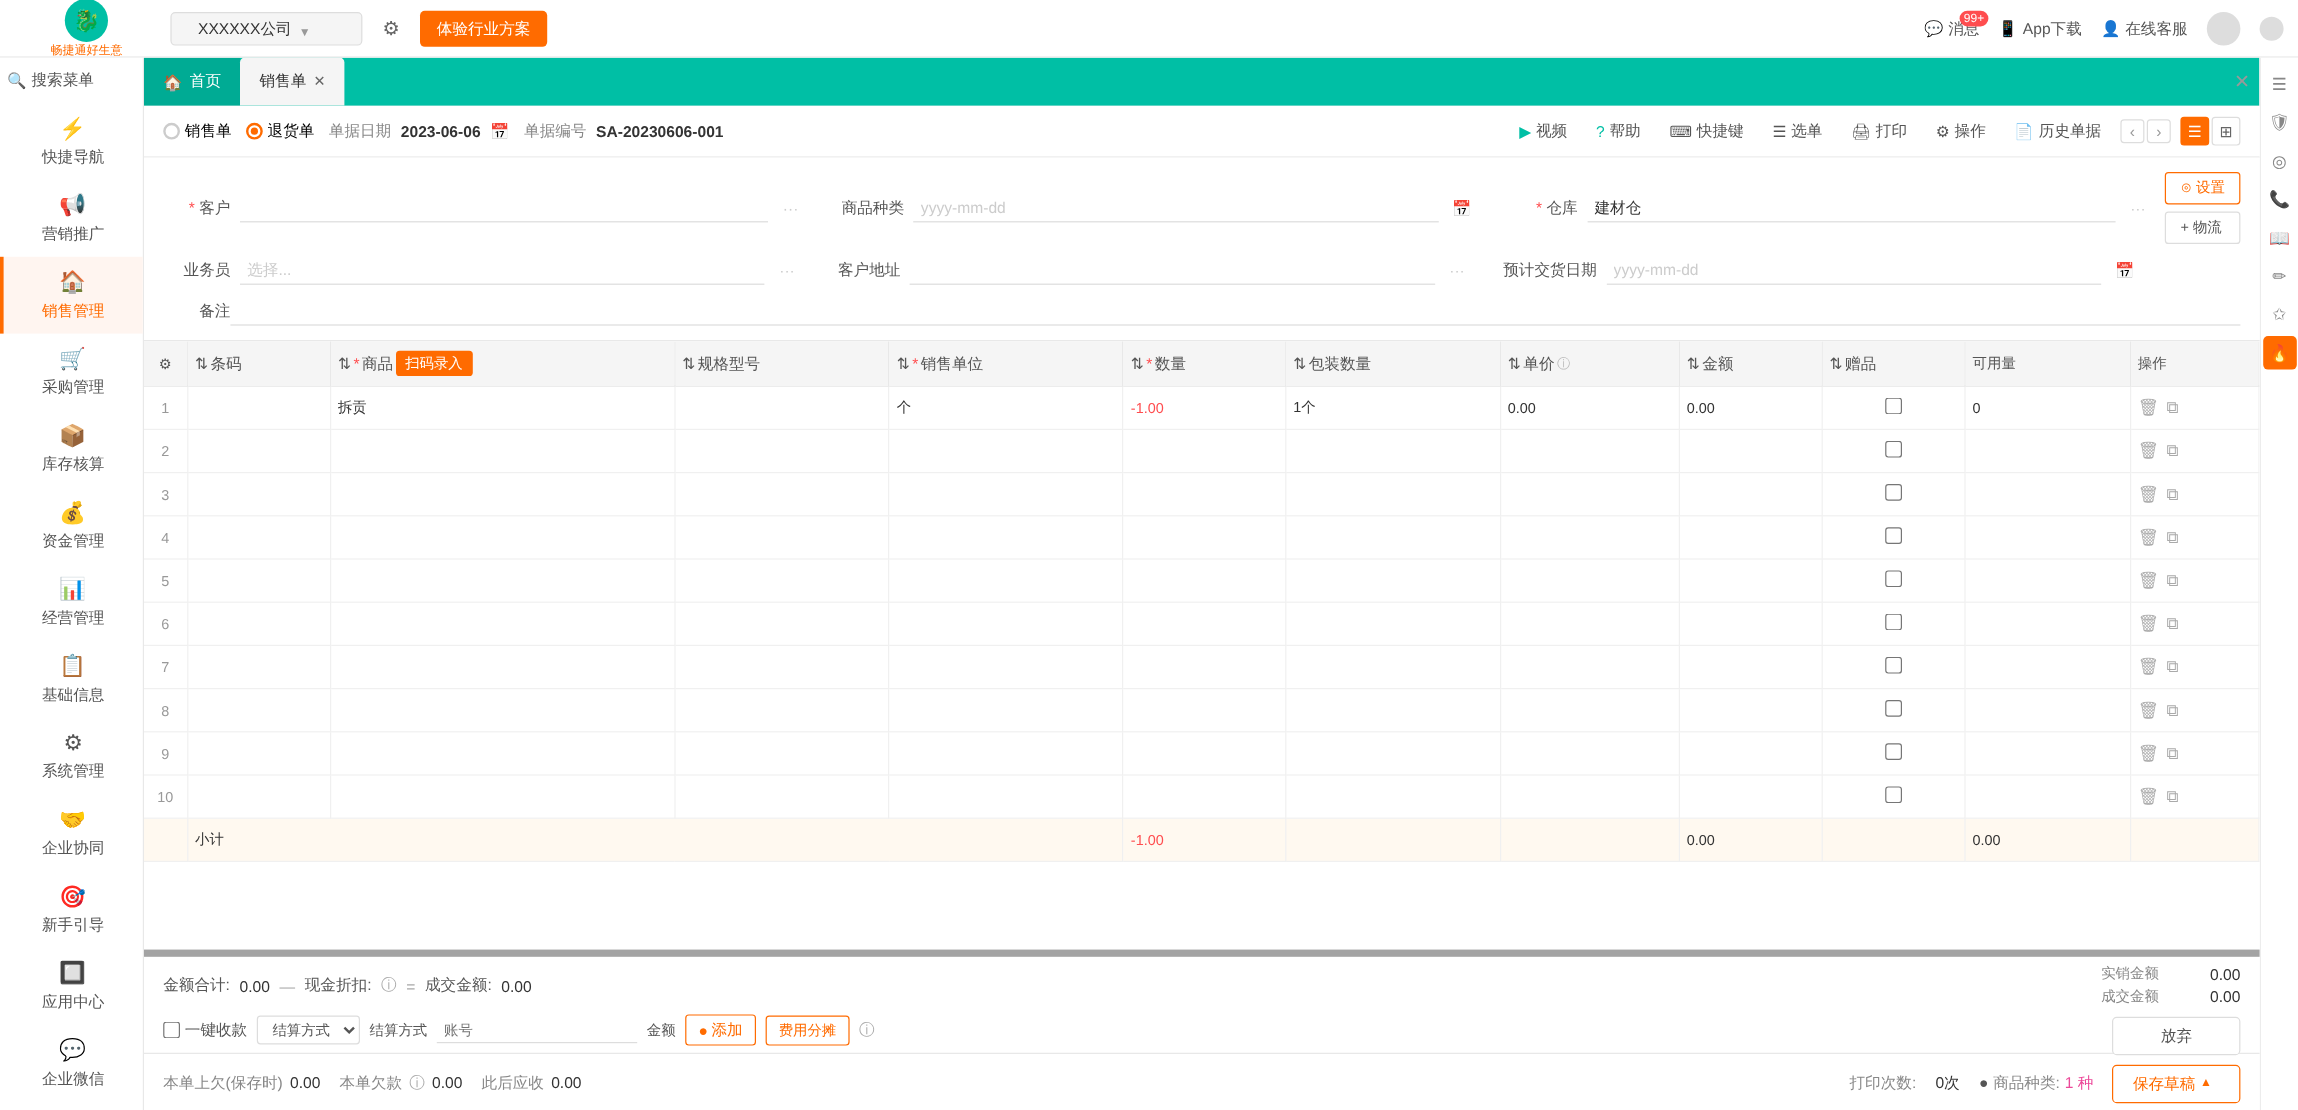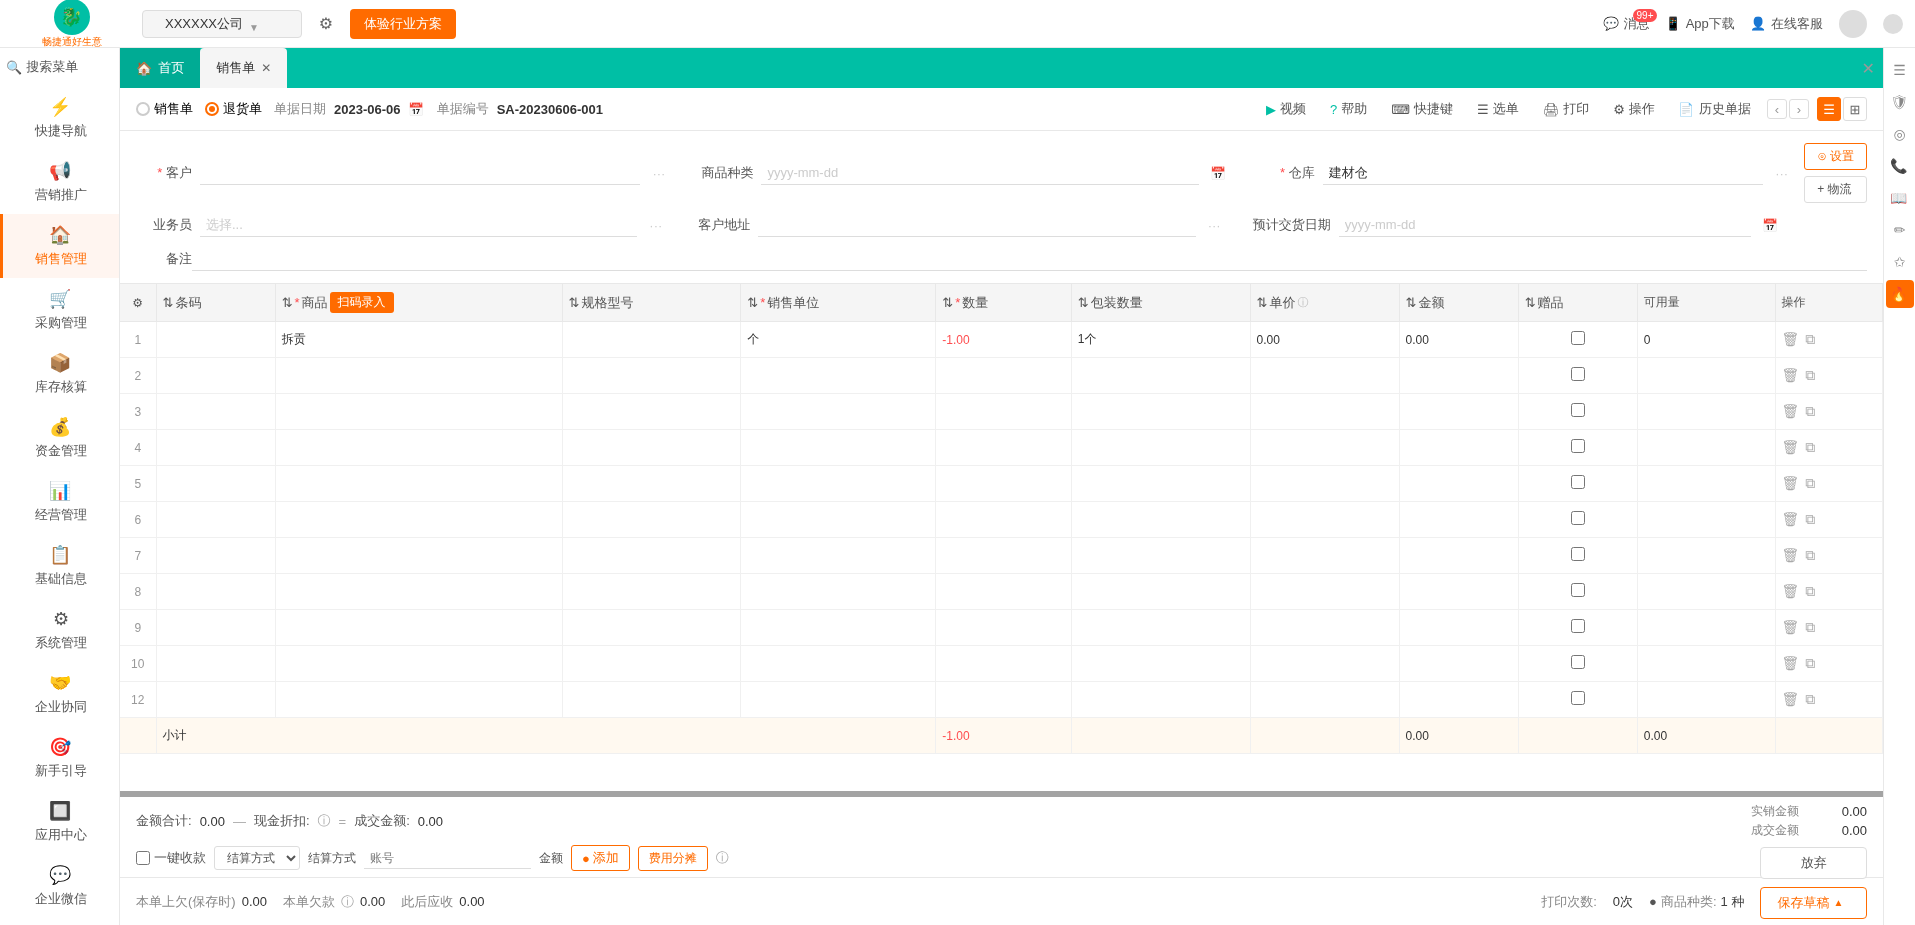--- a/index.html
+++ b/index.html
@@ -230,21 +230,21 @@
     .bottom-bar {
       background: #fff; border-top: 1px solid #e8e8e8; padding: 8px 16px;
       display: flex; align-items: center; gap: 16px; flex-shrink: 0;
       height: 48px;
     }
     .bottom-info { display: flex; align-items: center; gap: 6px; color: #555; font-size: 12px; }
     .bottom-info-label { color: #888; }
     .bottom-info-value { color: #333; }
     .print-info { margin-left: auto; display: flex; align-items: center; gap: 16px; color: #555; font-size: 12px; }
     .goods-type { display: flex; align-items: center; gap: 4px; }
-    .goods-value { color: #404040; }
+    .goods-value { color: #ec4899; }
     .bottom-actions { display: flex; gap: 8px; flex-direction: column; }
     .discard-btn {
       background: #fff; border: 1px solid #ddd; color: #555;
       padding: 6px 16px; border-radius: 4px; cursor: pointer; font-size: 13px;
     }
     .save-draft-btn {
       background: #fff; border: 1px solid #ff6b00; color: #ff6b00;
       padding: 6px 16px; border-radius: 4px; cursor: pointer; font-size: 13px;
       display: flex; align-items: center; gap: 4px;
     }
@@ -728,39 +728,20 @@
                   <td></td>
                   <td>
                     <div class="action-icons">
                       <span class="action-icon">🗑</span>
                       <span class="action-icon">⧉</span>
                     </div>
                   </td>
                 </tr>
               <tr>
                   <td class="row-num">10</td>
-                  <td></td>
-                  <td></td>
-                  <td></td>
-                  <td></td>
-                  <td></td>
-                  <td></td>
-                  <td></td>
-                  <td></td>
-                  <td class="checkbox-cell"><input type="checkbox" style=""></td>
-                  <td></td>
-                  <td>
-                    <div class="action-icons">
-                      <span class="action-icon">🗑</span>
-                      <span class="action-icon">⧉</span>
-                    </div>
-                  </td>
-                </tr>
-              <tr>
-                  <td class="row-num">12</td>
                   <td></td>
                   <td></td>
                   <td></td>
                   <td></td>
                   <td></td>
                   <td></td>
                   <td></td>
                   <td></td>
                   <td class="checkbox-cell"><input type="checkbox" style=""></td>
                   <td></td>

